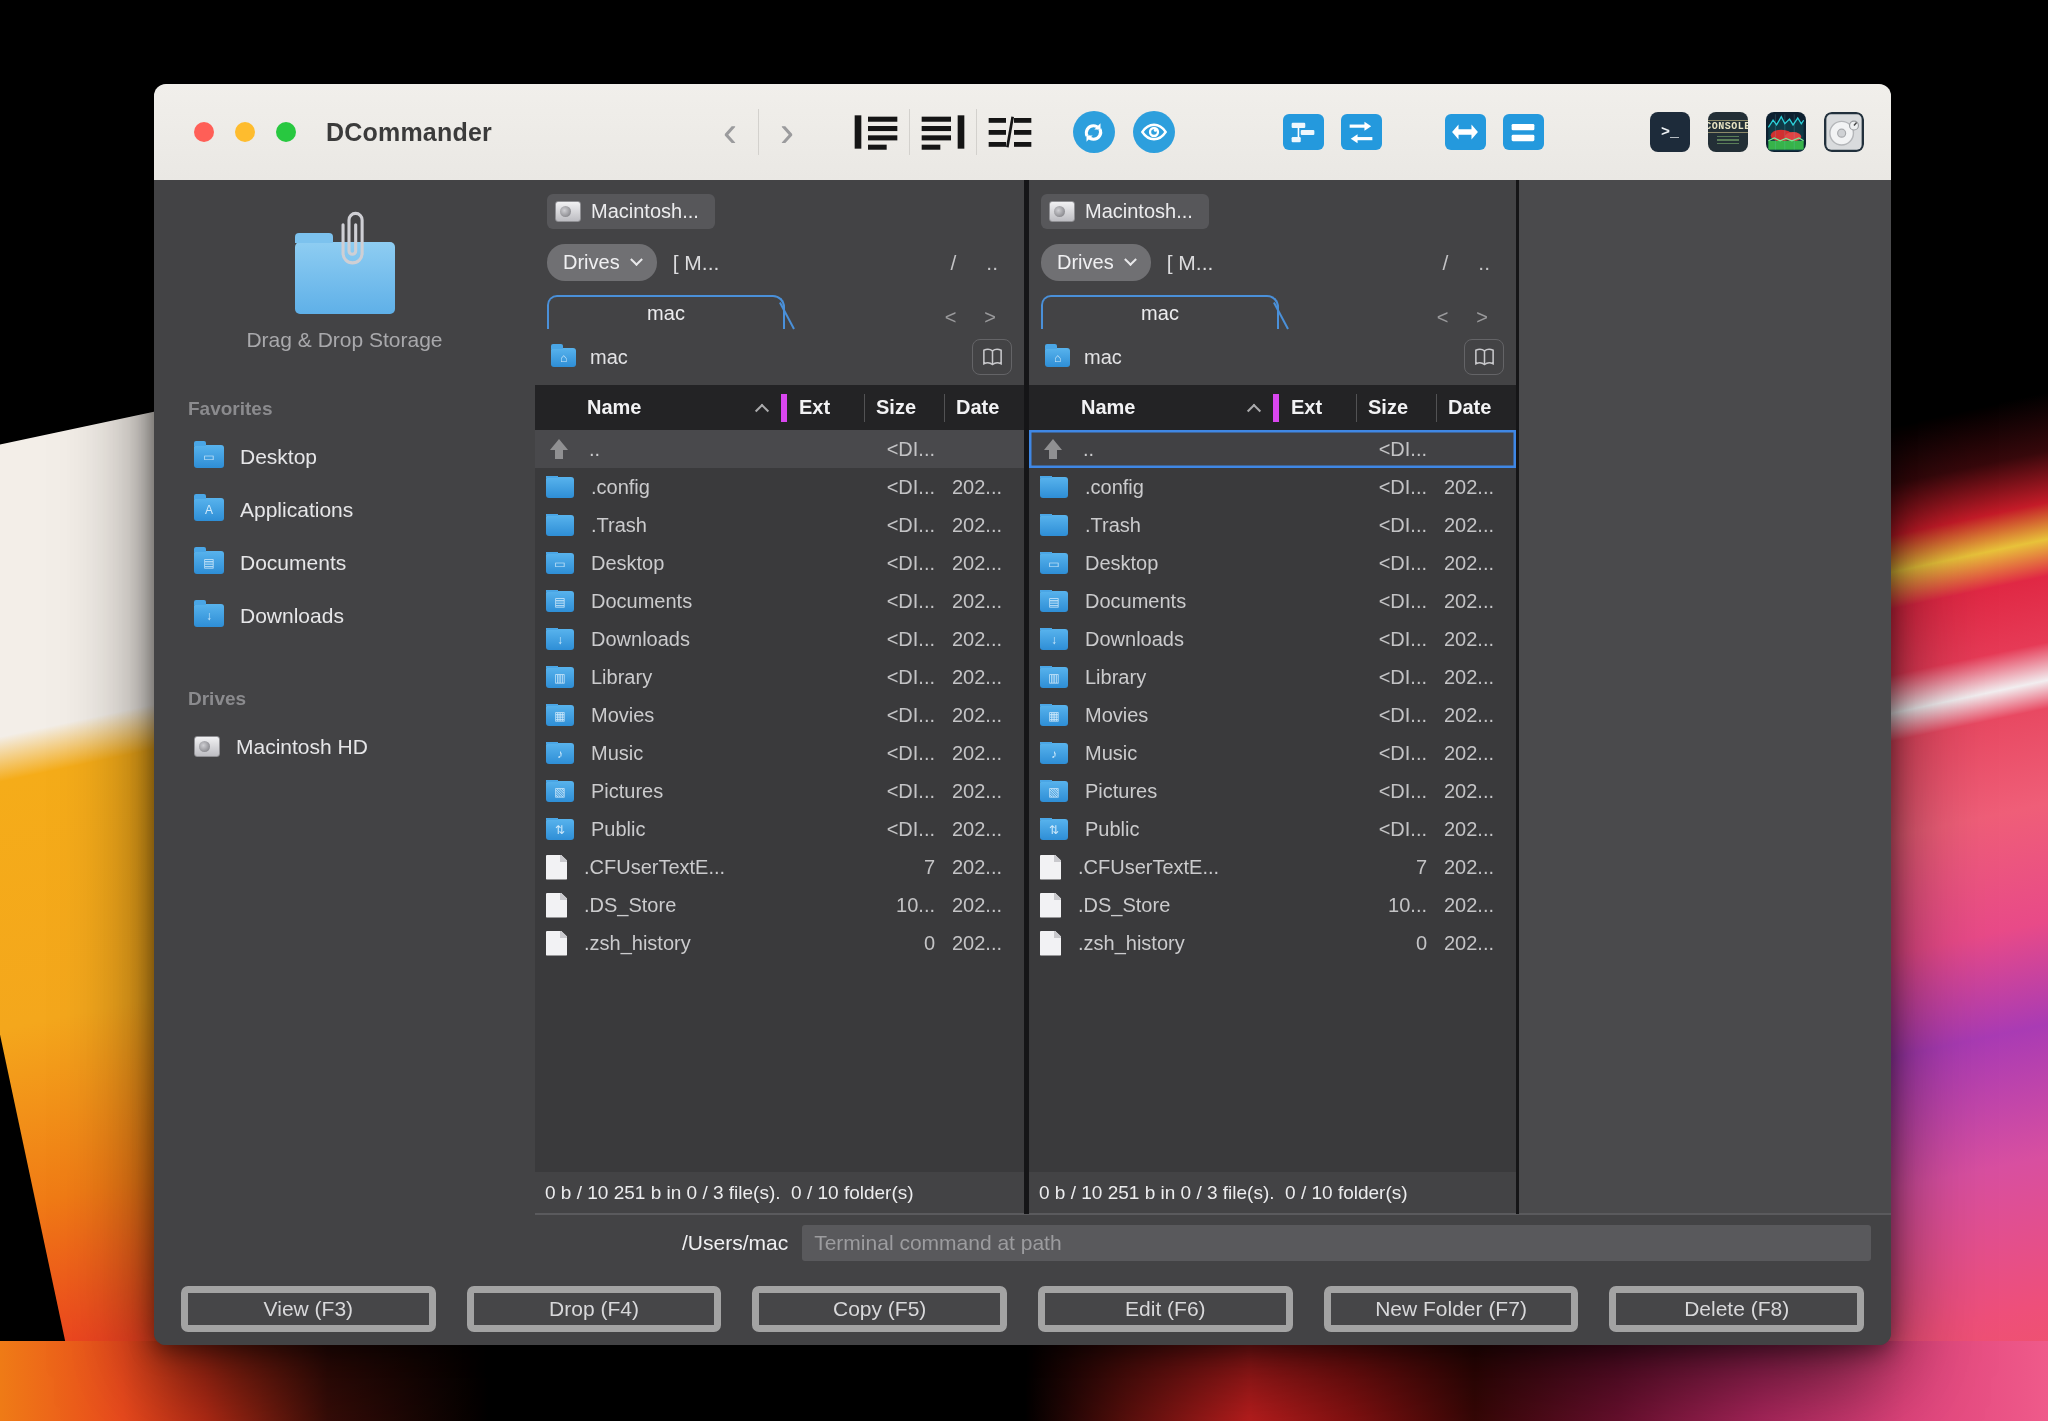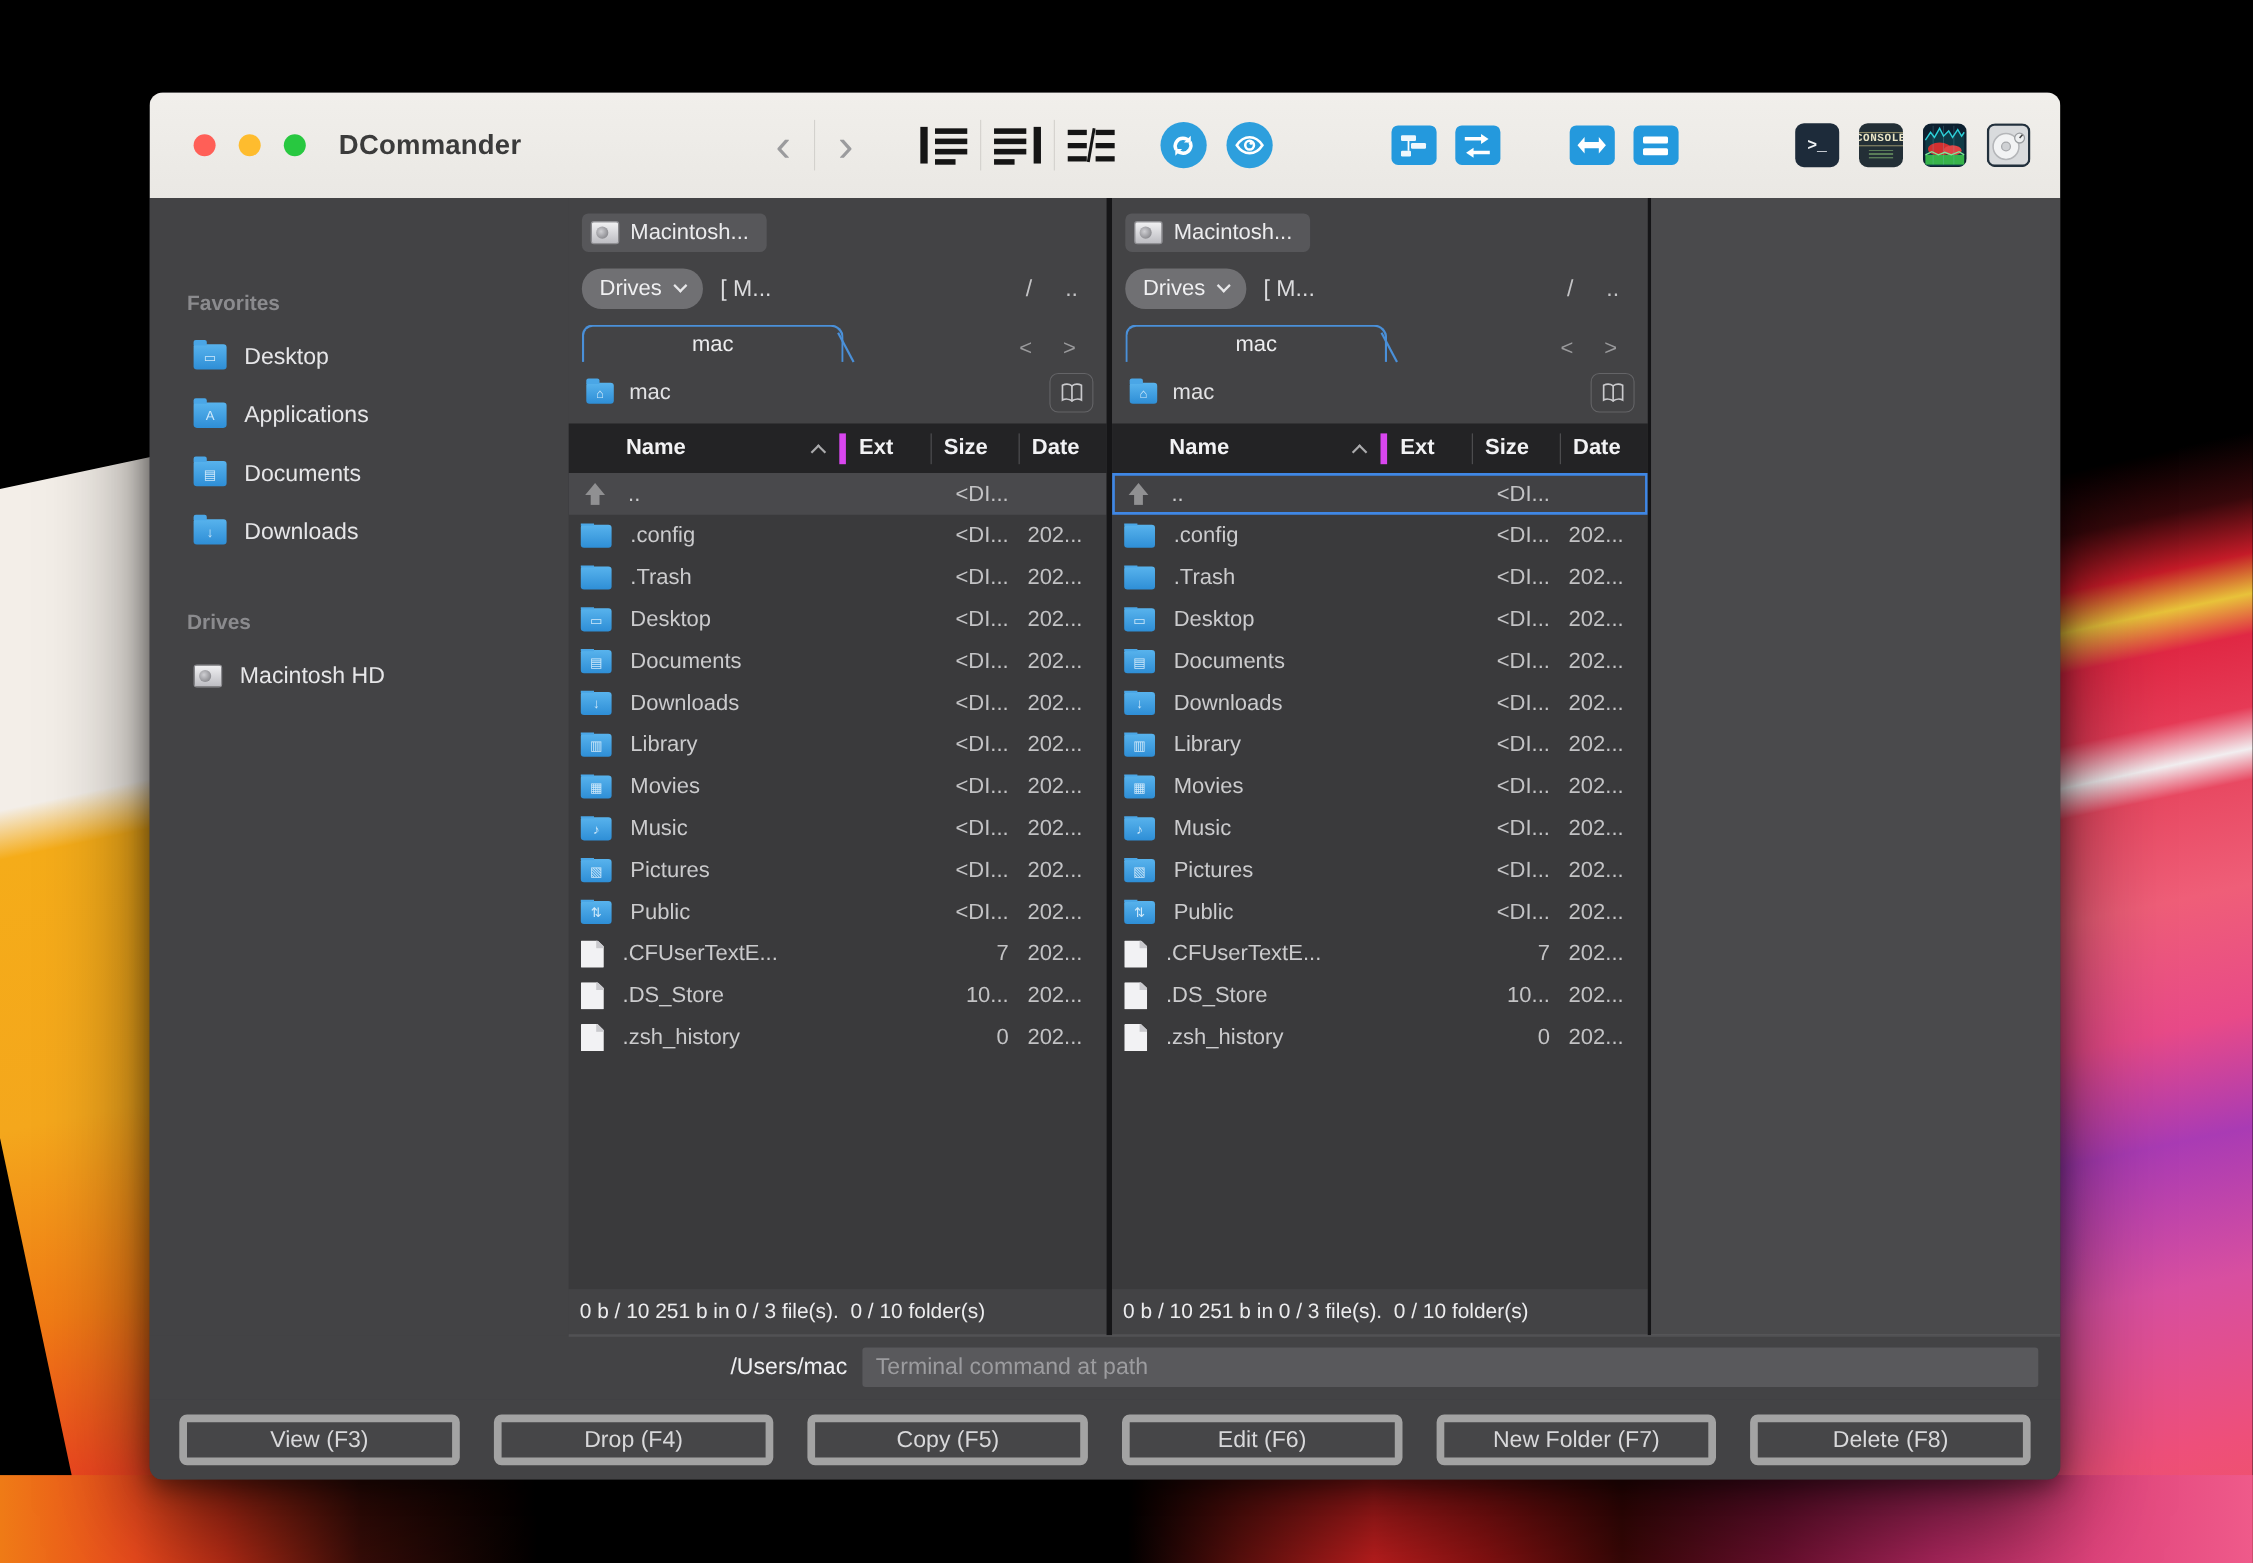--- a/index.html
+++ b/index.html
@@ -16,21 +16,21 @@
      background:linear-gradient(168deg, #000 0%, #000 30%, #37080b 34%, #c41b28 37.5%, #e8c23a 40%, #e02844 42.5%,
        #e63a56 47%, #f2eef0 49.6%, #e84962 51.5%, #ef5e78 58%, #e84a88 66%, #a93bb4 73%,
        #d84fa0 82%, #ee4f7a 92%, #f05560 100%); }
   .wp-right-glow { position:absolute; right:150px; top:900px; width:260px; height:420px; border-radius:50%;
      background:radial-gradient(closest-side, rgba(146,60,220,.8), rgba(146,60,220,0)); }
   .wp-bottom { position:absolute; left:0; bottom:0; width:2048px; height:80px;
      background:linear-gradient(90deg, #ef7b16 0%, #ea4a1d 6%, #b92c16 10%, #3a0d08 16%, #000 24%, #000 50%,
        #5e100d 55%, #c41f1f 61%, #8c1212 66%, #3a0706 72%, #6e1030 79%, #b0275f 86%, #e0447c 93%, #ef5a8a 100%); }
 
   
-  .window { position:absolute; left:136px; top:84px; width:1737px; height:1261px;
+  .window { position:absolute; left:154px; top:84px; width:1737px; height:1261px;
      border-radius:12px; overflow:hidden; background:#434345;
      box-shadow:0 34px 90px rgba(0,0,0,.6), 0 6px 24px rgba(0,0,0,.45); }
 
   
   .titlebar { height:96px; background:linear-gradient(#f1efeb,#eae8e4); display:flex; align-items:center; position:relative; }
   .traffic { display:flex; gap:21px; margin-left:40px; }
   .tl { width:20px; height:20px; border-radius:50%; }
   .win-title { margin-left:30px; font-size:25px; font-weight:bold; color:#3b3b3b; letter-spacing:.2px; }
   .tb-group { display:flex; align-items:center; }
   .tb-btn { display:flex; align-items:center; justify-content:center; background:none; border:none; cursor:default; }
@@ -286,20 +286,28 @@
             <circle cx="25.5" cy="11.5" r="3.8" fill="#eef0f1" stroke="#9a9da0"></circle>
             <line x1="25.5" y1="11.5" x2="27.7" y2="8.9" stroke="#444" stroke-width="1.2"></line>
           </svg>
       </button>
     </div>
 
   </div>
 
   <div class="main-row">
     <div class="sidebar">
+      <div class="dragdrop">
+        <div class="big-folder">
+          <svg class="clip-svg" width="36" height="62" viewBox="0 0 30 52">
+            <path d="M10 14v24a8 8 0 0 0 16 0V10a5.5 5.5 0 0 0-11 0v26a2.8 2.8 0 0 0 5.6 0V14" fill="none" stroke="#cfcfd4" stroke-width="2.6" stroke-linecap="round"></path>
+          </svg>
+        </div>
+        <div class="dragdrop-label">Drag &amp; Drop Storage</div>
+      </div>
       <div id="sidebar-sections">
           <div>
             <div class="side-section-title">Favorites</div>
             <div class="side-item">
               <span class="fold sb">
                 <span class="emb">▭</span>
               </span>
               <span class="side-label">Desktop</span>
             </div>
             <div class="side-item">

